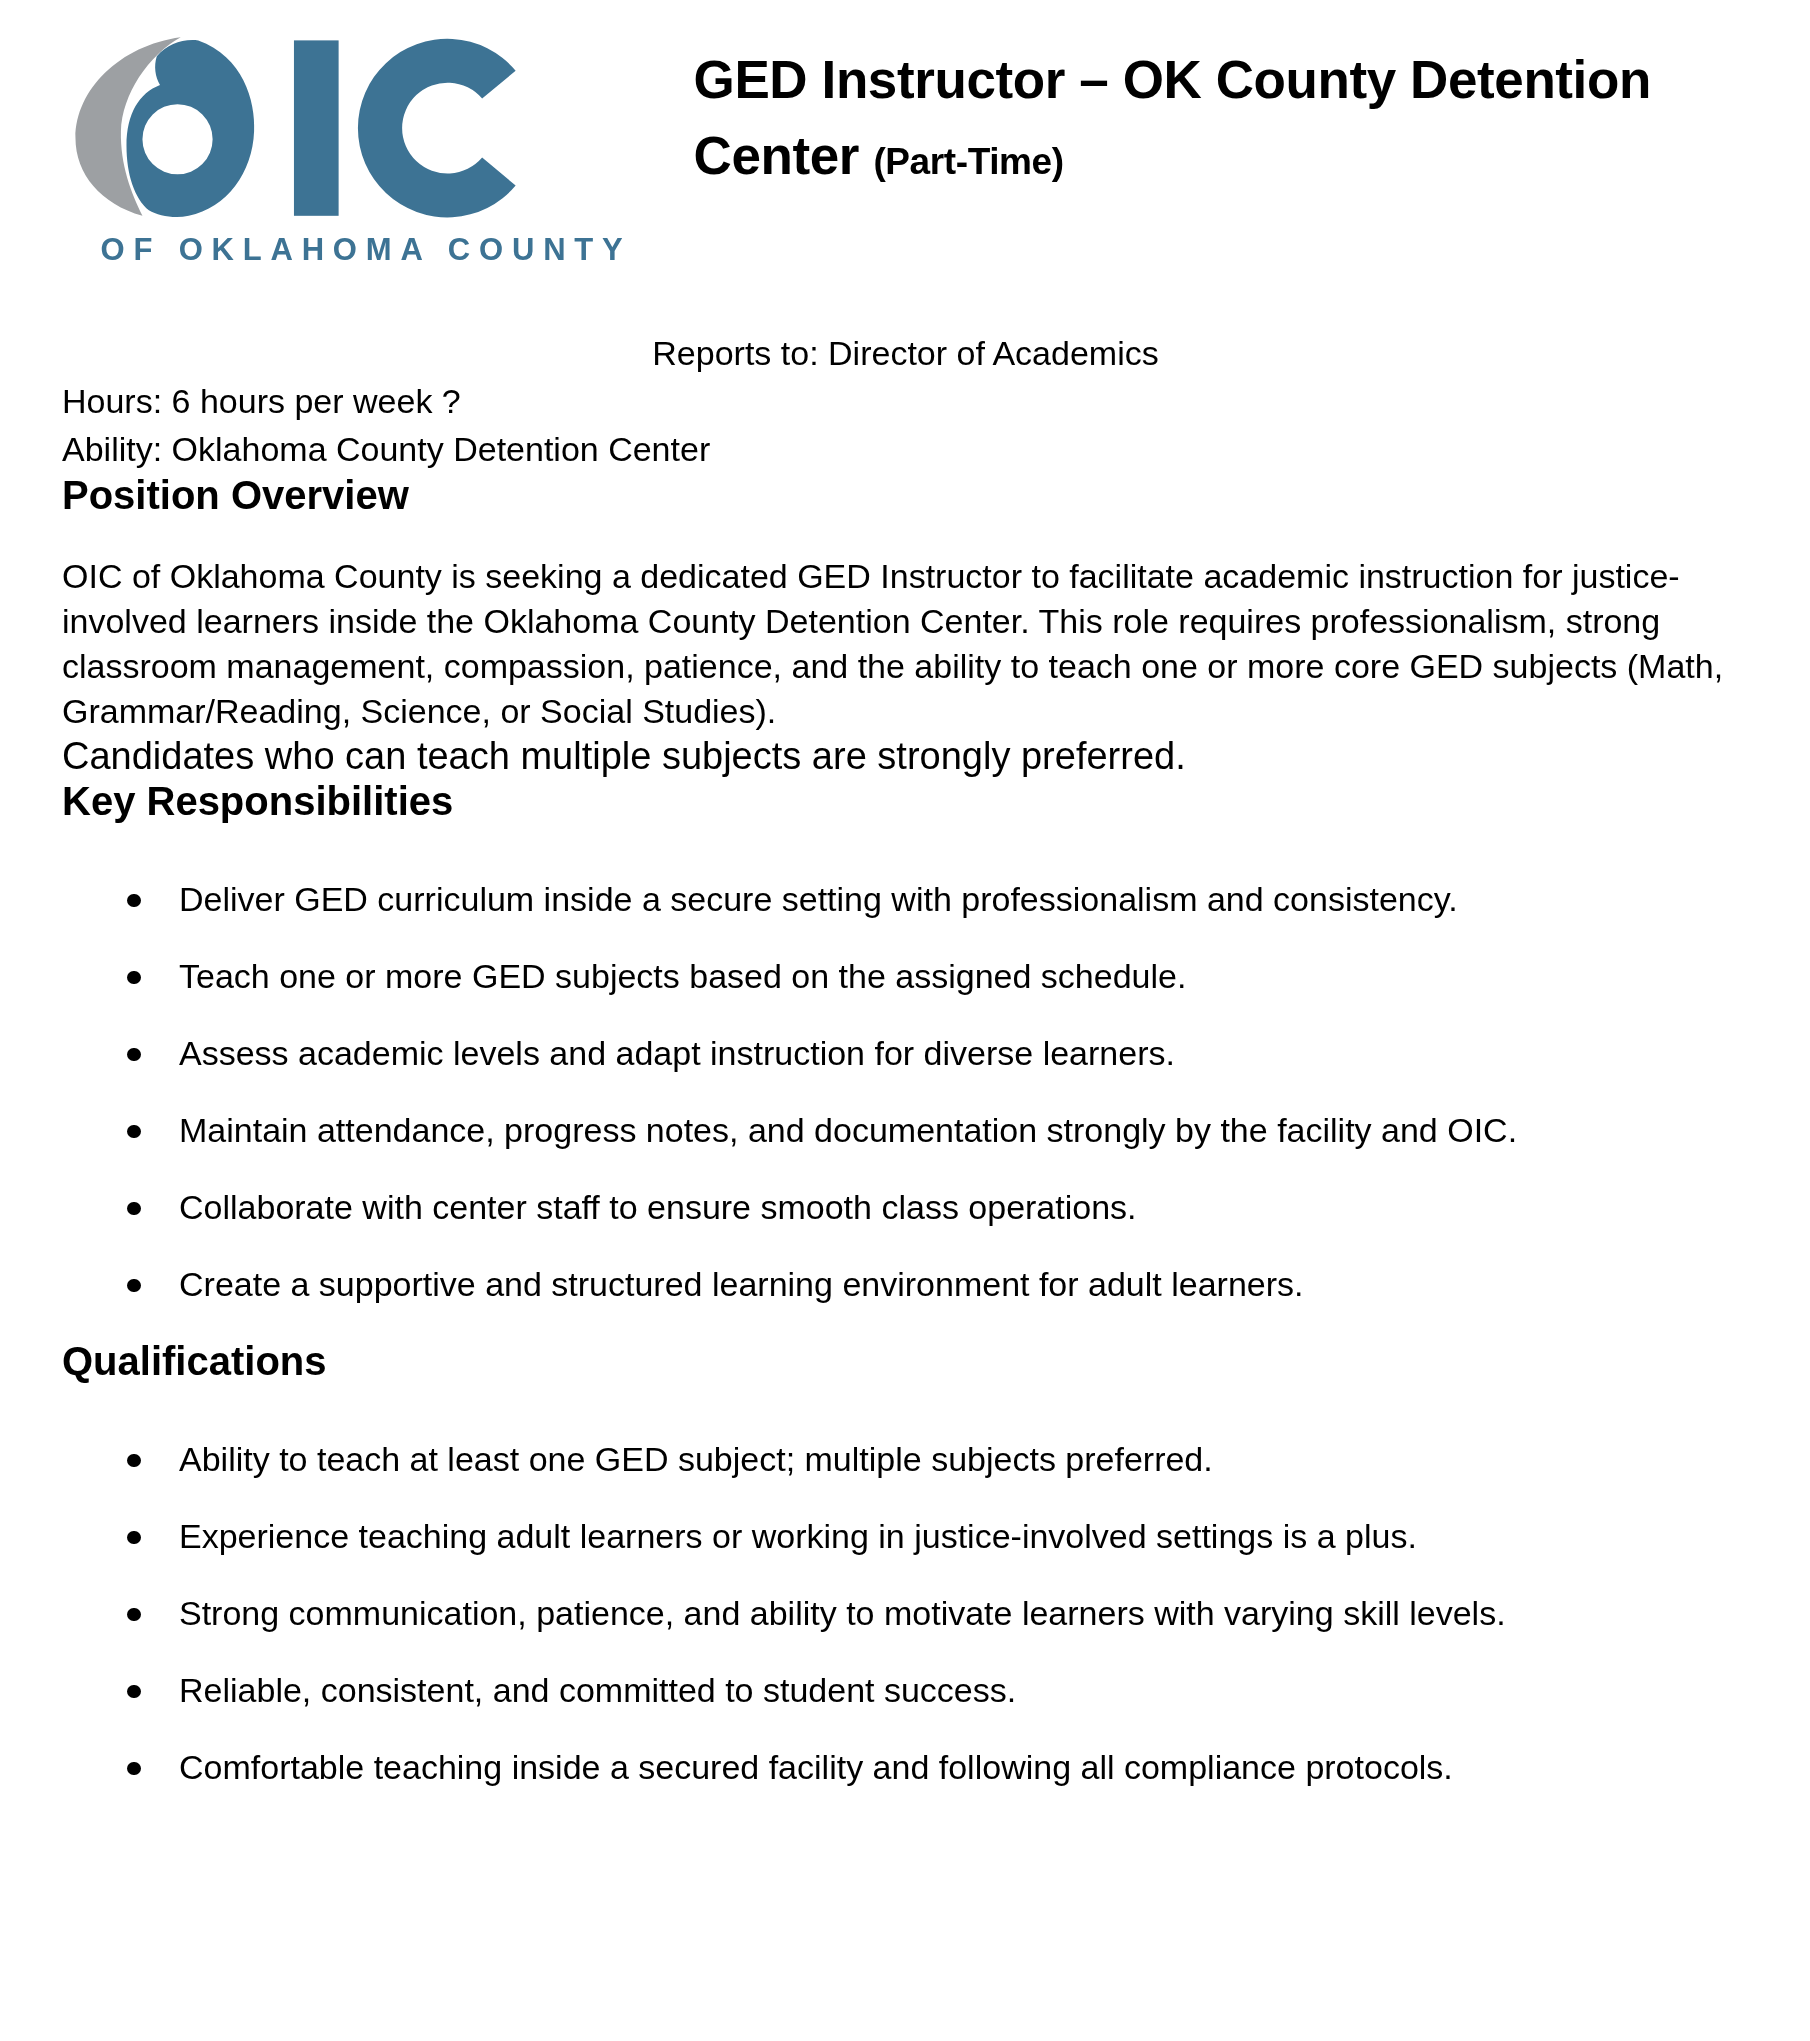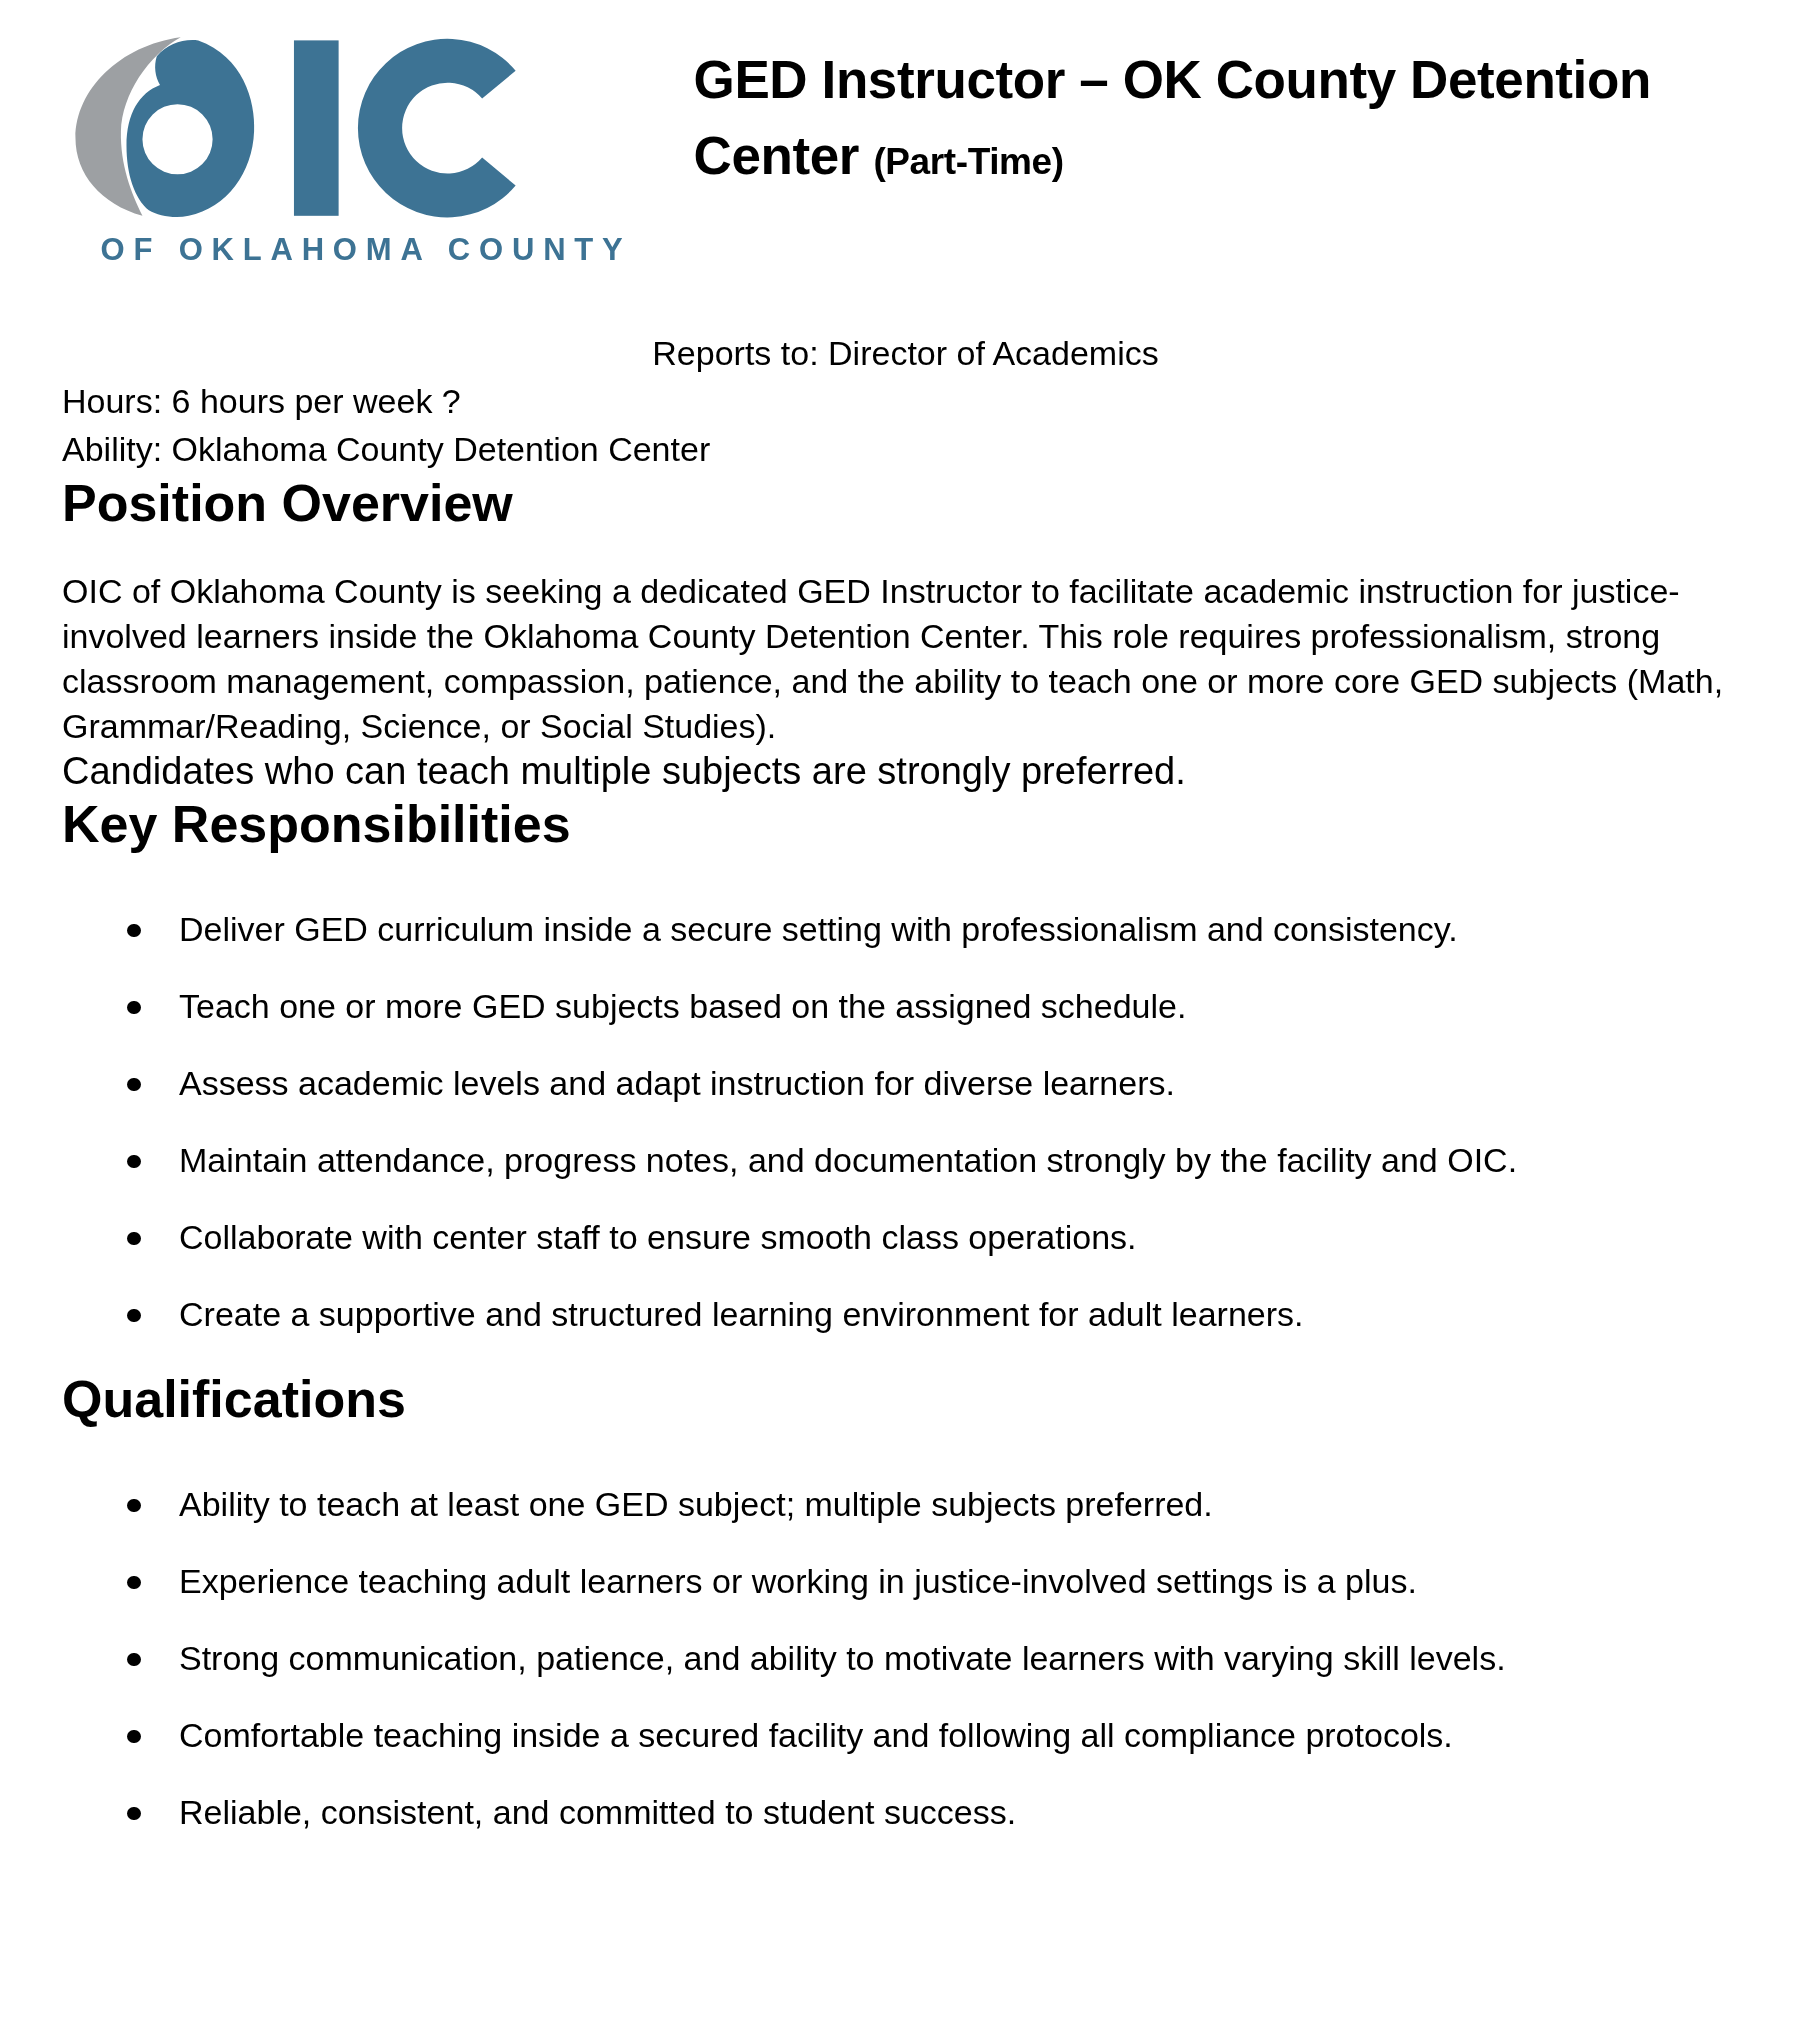--- a/index.html
+++ b/index.html
@@ -22,21 +22,21 @@
   .title-block { margin-left:134px; margin-top:8px; width:1061px; }
   .job-title { font-size:53px; font-weight:bold; line-height:76px; letter-spacing:-0.4px; }
   .title-suffix { font-size:37px; font-weight:bold; }
 
   
   .meta { margin-top:61px; font-size:34px; line-height:48px; }
   .meta-center { text-align:center; }
   .meta strong { font-weight:normal; }
 
   
-  h2.section-heading { font-size:52px; font-weight:bold; margin:0; }
+  h2.section-heading { font-size:40px; font-weight:bold; margin:0; }
   .overview-heading { margin-top:64px; }
   .overview-paragraph { margin-top:36px; width:1692px; font-size:34px; line-height:45px; }
   .overview-note { font-size:38px; line-height:45px; }
 
   .responsibilities-heading { margin-top:69px; }
   .qualifications-heading { margin-top:83px; }
 
   ul.doc-list { list-style:none; margin:53px 0 0 0; padding:0; }
   ul.doc-list li {
     position:relative; padding-left:117px; margin-bottom:32px;
@@ -98,18 +98,18 @@
       <li>Collaborate with center staff to ensure smooth class operations.</li>
       <li>Create a supportive and structured learning environment for adult learners.</li>
     </ul>
 
   <h2 class="section-heading qualifications-heading">Qualifications</h2>
 
   <ul class="doc-list">
       <li>Ability to teach at least one GED subject; multiple subjects preferred.</li>
       <li>Experience teaching adult learners or working in justice-involved settings is a plus.</li>
       <li>Strong communication, patience, and ability to motivate learners with varying skill levels.</li>
+      <li>Reliable, consistent, and committed to student success.</li>
       <li>Comfortable teaching inside a secured facility and following all compliance protocols.</li>
-      <li>Reliable, consistent, and committed to student success.</li>
     </ul>
 
 </div>
 
 
 </body></html>

